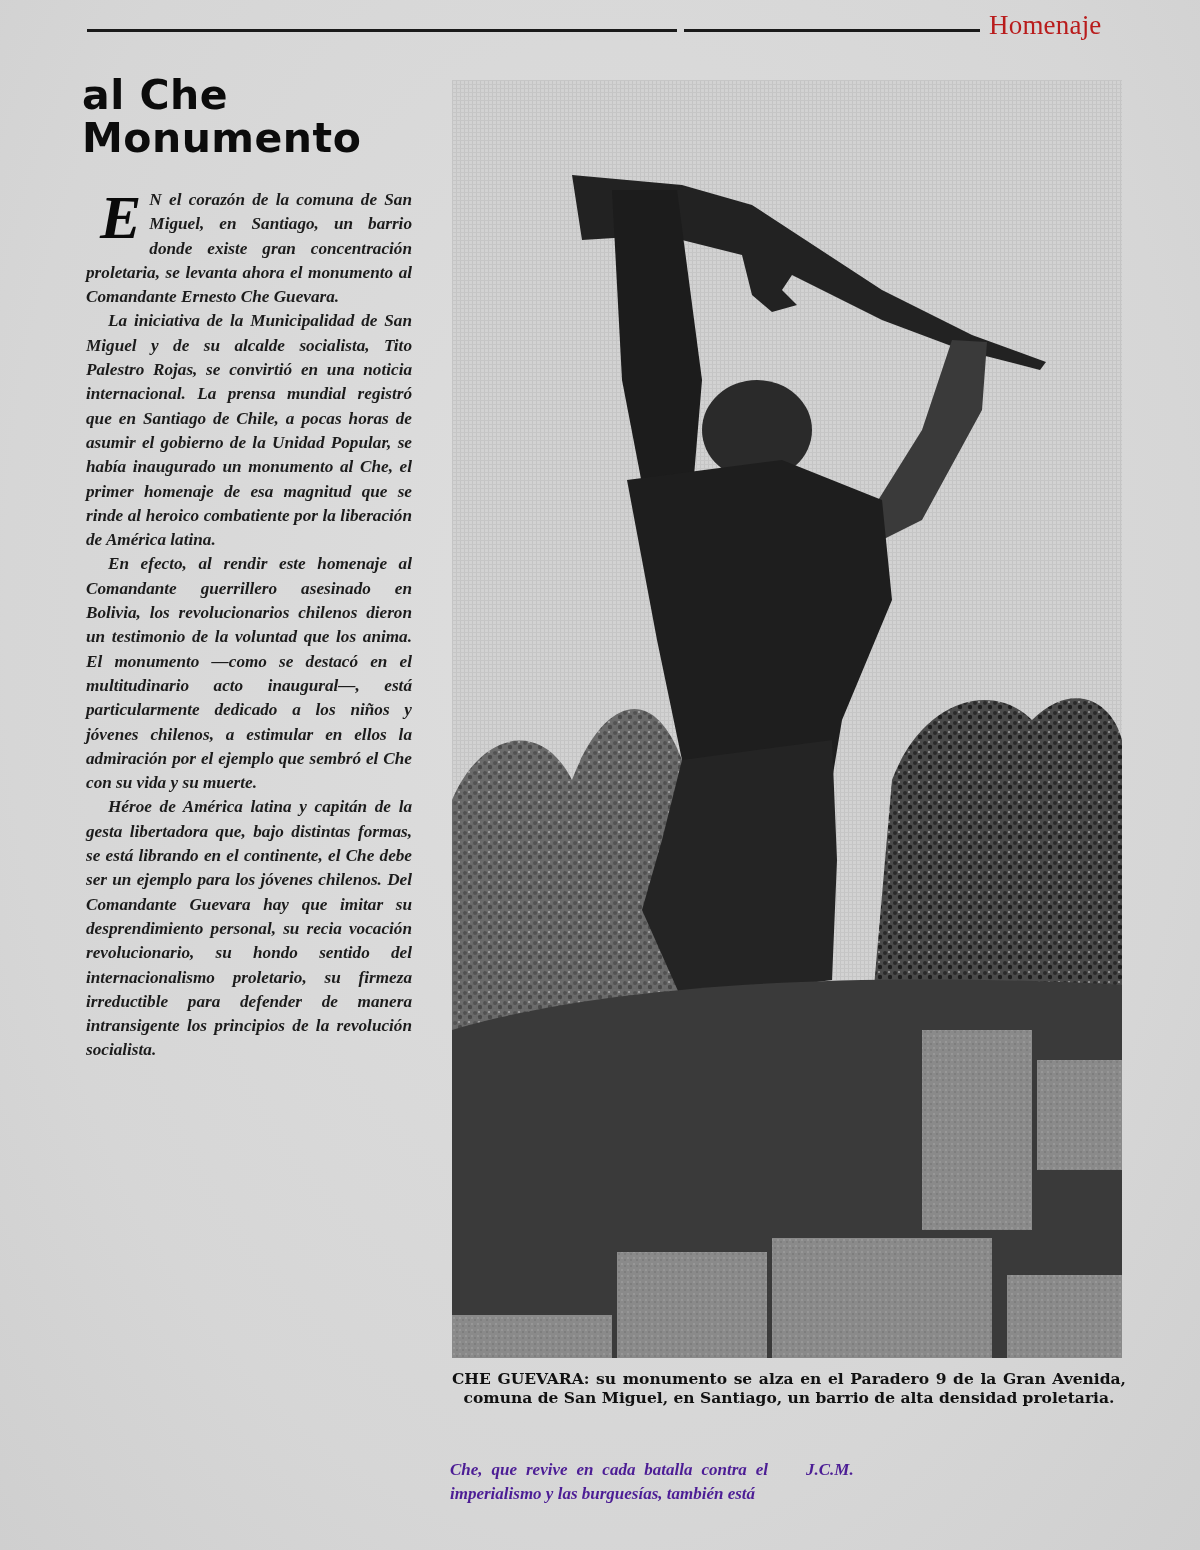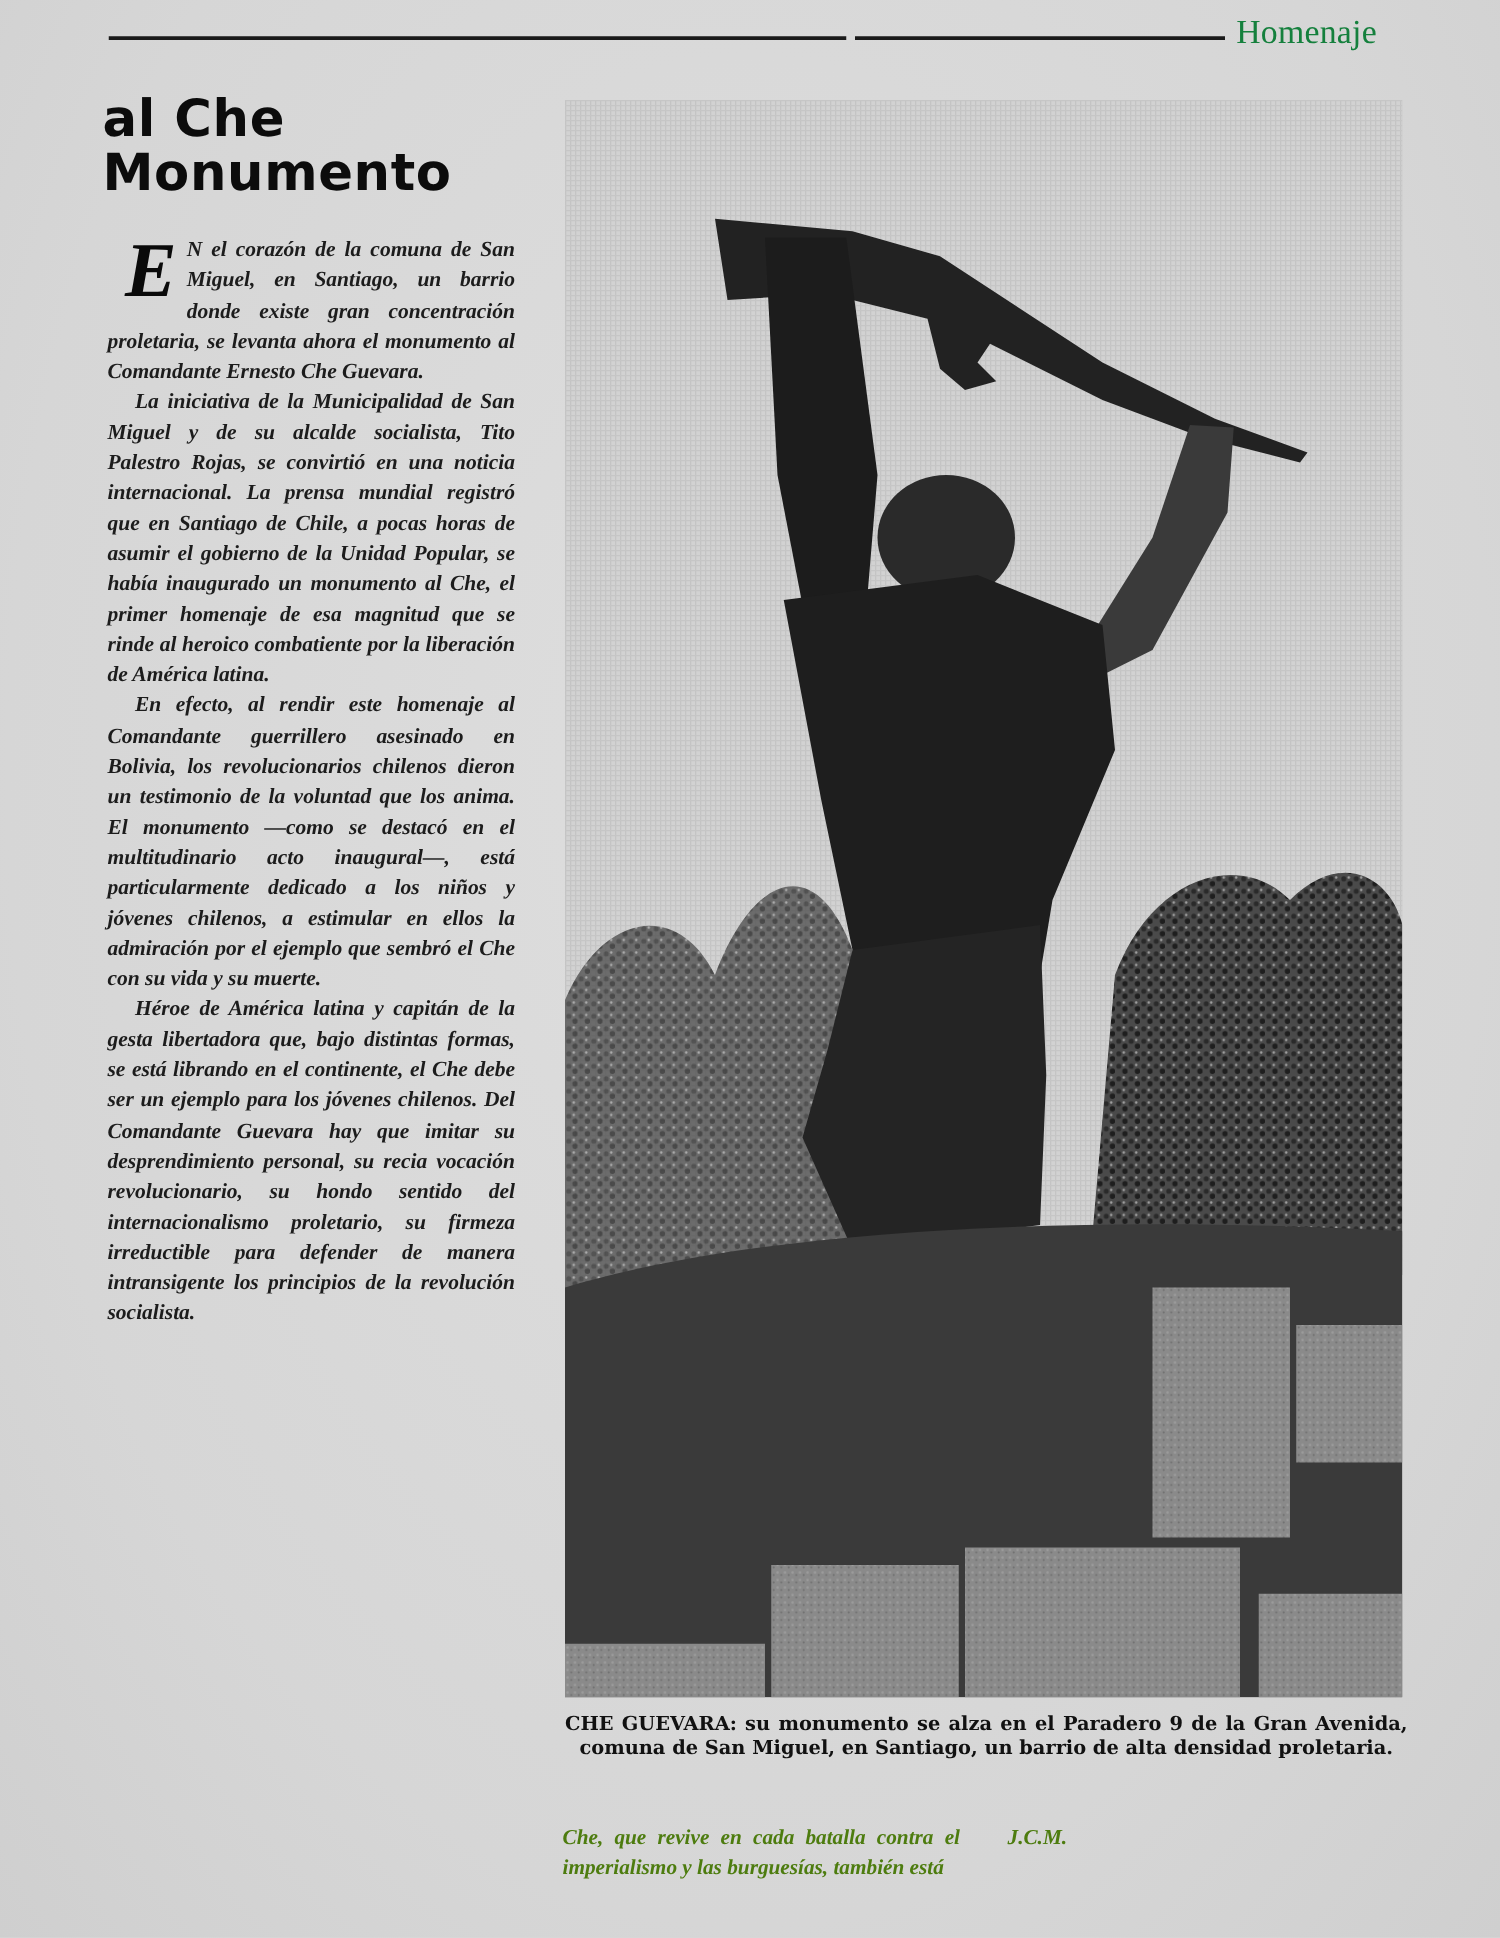--- a/index.html
+++ b/index.html
@@ -8,21 +8,21 @@
     background: #d9d9d9;
     background-image: radial-gradient(ellipse at 50% 40%, #dedede 0%, #d6d6d6 70%, #cfcfcf 100%);
     position: relative;
     font-family: "DejaVu Serif", serif;
     color: #161616;
   }
   .rule-left { position: absolute; top: 29px; left: 87px; width: 590px; height: 3px; background: #1a1a1a; }
   .rule-right { position: absolute; top: 29px; left: 684px; width: 296px; height: 3px; background: #1a1a1a; }
   .section-label {
     position: absolute; top: 10px; left: 989px;
-    font-family: "Liberation Serif", serif; font-size: 27px; color: #15803d; letter-spacing: 0.2px;
+    font-family: "Liberation Serif", serif; font-size: 27px; color: #b91c1c; letter-spacing: 0.2px;
   }
   .title {
     position: absolute; top: 74px; left: 82px; width: 340px;
     font-family: "DejaVu Sans", sans-serif; font-weight: bold;
     font-size: 41px; line-height: 43px; color: #0c0c0c; letter-spacing: 0.5px;
   }
   .title span { display: block; }
   .col-left {
     position: absolute; top: 188px; left: 86px; width: 326px;
     font-family: "Liberation Serif", serif; font-style: italic; font-weight: bold;
@@ -40,21 +40,21 @@
   }
   .photo svg { display: block; }
   .caption {
     position: absolute; top: 1369px; left: 452px; width: 674px;
     font-family: "DejaVu Serif", serif; font-weight: bold; font-size: 15.5px; line-height: 19px;
     text-align: justify; text-align-last: center; color: #111;
   }
   .col-bottom {
     position: absolute; top: 1458px;
     font-family: "Liberation Serif", serif; font-style: italic; font-weight: bold;
-    font-size: 17px; line-height: 23.5px; text-align: justify; color: #4d7c0f;
+    font-size: 17px; line-height: 23.5px; text-align: justify; color: #4c1d95;
   }
   .col-mid { left: 450px; width: 318px; }
   .col-right { left: 806px; width: 320px; }
   .col-bottom p { margin: 0; }
   .signature { text-align: left; margin-top: 0; padding-right: 24px; font-style: italic; }
 </style>
 </head>
 <body>
 
 <div class="rule-left"></div>

